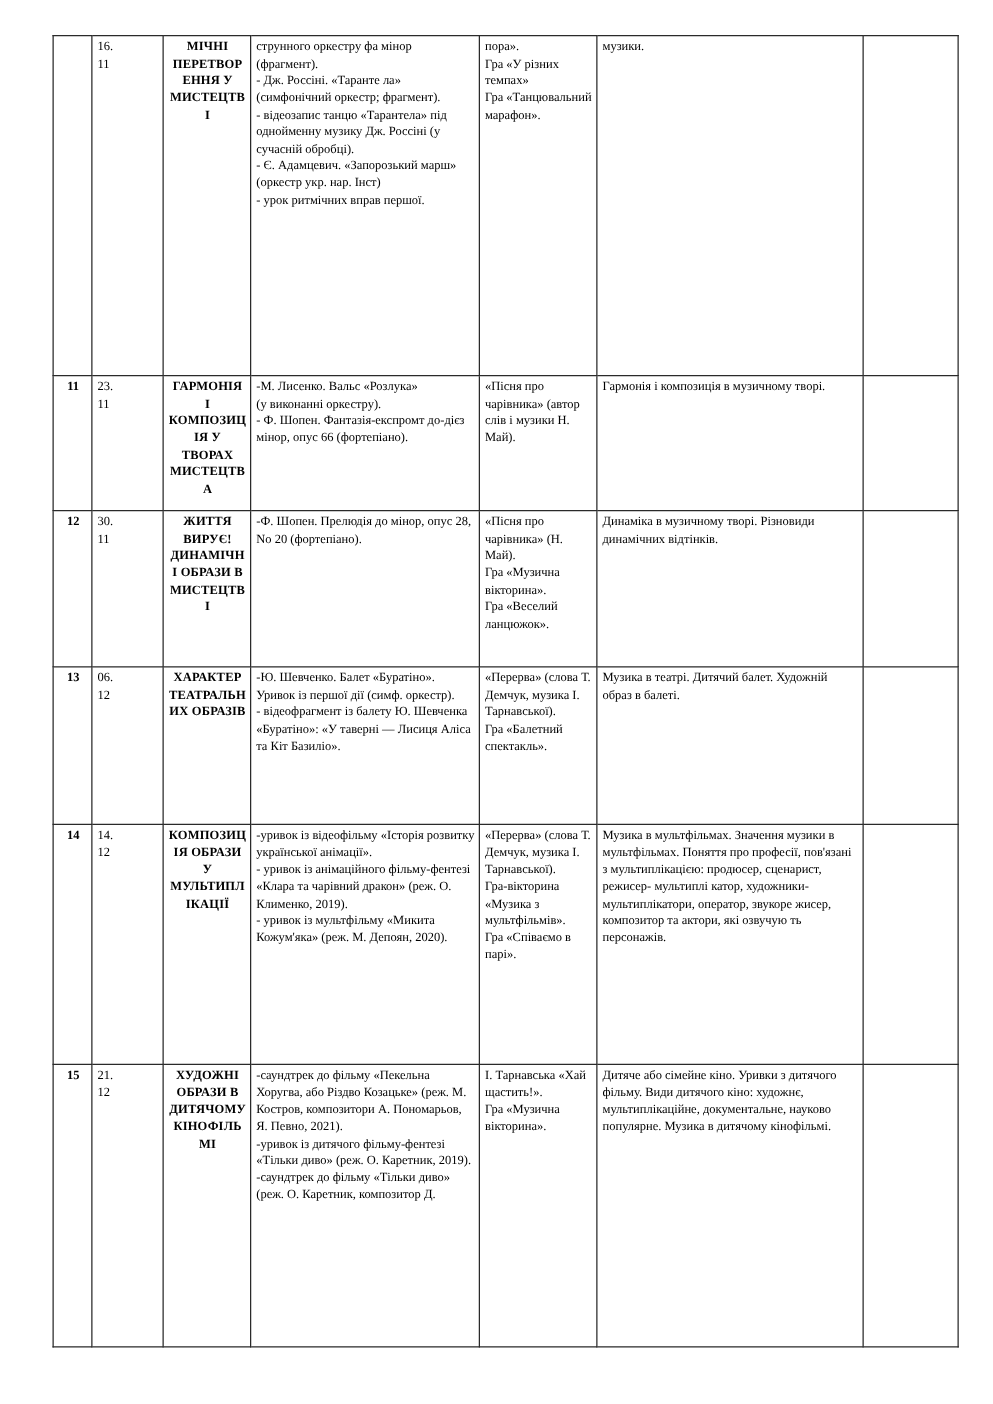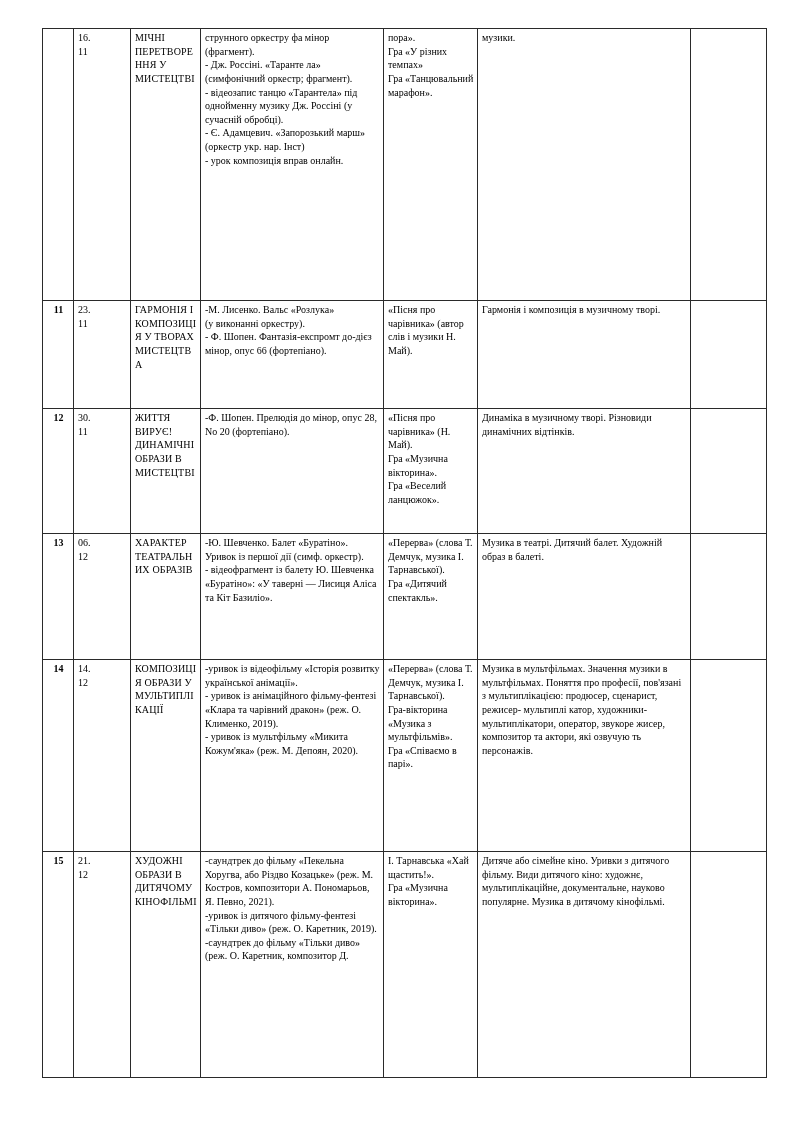--- a/index.html
+++ b/index.html
@@ -55,21 +55,22 @@
     padding-top: 3px;
   }
   td.date {
     vertical-align: middle;
     font-size: 12.4px;
     line-height: 1.3;
     padding-left: 5px;
   }
   td.theme {
     vertical-align: middle;
-    font-weight: normal;
+    text-align: center;
+    font-weight: bold;
     font-size: 9.3px;
     line-height: 1.38;
     letter-spacing: 0.15px;
     padding-left: 2px;
     padding-right: 2px;
   }
   td.body {
     font-size: 11.4px;
     margin-top: 48px;
   }
@@ -97,21 +98,21 @@
         <td class="date">
             <span class="cellline">16.</span>
             <span class="cellline">11</span>
           </td>
         <td class="theme">МІЧНІ ПЕРЕТВОРЕННЯ У МИСТЕЦТВІ</td>
         <td class="body">
             <span class="cellline">струнного оркестру фа мінор (фрагмент).</span>
             <span class="cellline">- Дж. Россіні. «Таранте ла» (симфонічний оркестр; фрагмент).</span>
             <span class="cellline">- відеозапис танцю «Тарантела» під однойменну музику Дж. Россіні (у сучасній обробці).</span>
             <span class="cellline">- Є. Адамцевич. «Запорозький марш» (оркестр укр. нар. Інст)</span>
-            <span class="cellline">- урок композиція вправ онлайн.</span>
+            <span class="cellline">- урок ритмічних вправ першої.</span>
           </td>
         <td class="body">
             <span class="cellline">пора».</span>
             <span class="cellline">Гра «У різних темпах»</span>
             <span class="cellline">Гра «Танцювальний марафон».</span>
           </td>
         <td class="body">музики.</td>
         <td class="note"></td>
       </tr>
 
@@ -155,21 +156,21 @@
             <span class="cellline">06.</span>
             <span class="cellline">12</span>
           </td>
         <td class="theme">ХАРАКТЕР ТЕАТРАЛЬНИХ ОБРАЗІВ</td>
         <td class="body">
             <span class="cellline">-Ю. Шевченко. Балет «Буратіно». Уривок із першої дії (симф. оркестр).</span>
             <span class="cellline">- відеофрагмент із балету Ю. Шевченка «Буратіно»: «У таверні — Лисиця Аліса та Кіт Базиліо».</span>
           </td>
         <td class="body">
             <span class="cellline">«Перерва» (слова Т. Демчук, музика І. Тарнавської).</span>
-            <span class="cellline">Гра «Дитячий спектакль».</span>
+            <span class="cellline">Гра «Балетний спектакль».</span>
           </td>
         <td class="body">Музика в театрі. Дитячий балет. Художній образ в балеті.</td>
         <td class="note"></td>
       </tr>
 
       <tr style="height: 192px;">
         <td class="num">14</td>
         <td class="date">
             <span class="cellline">14.</span>
             <span class="cellline">12</span>

